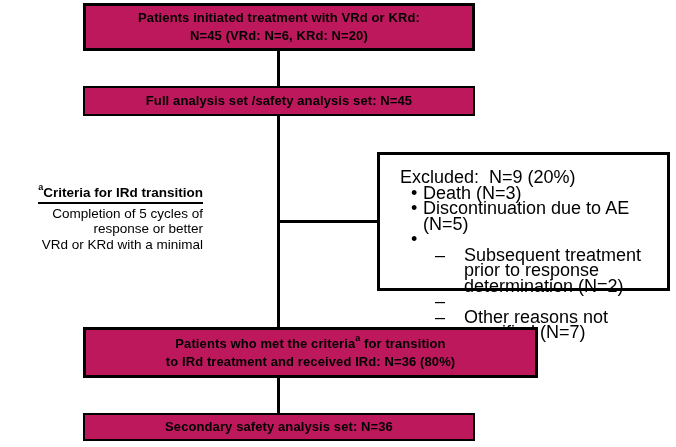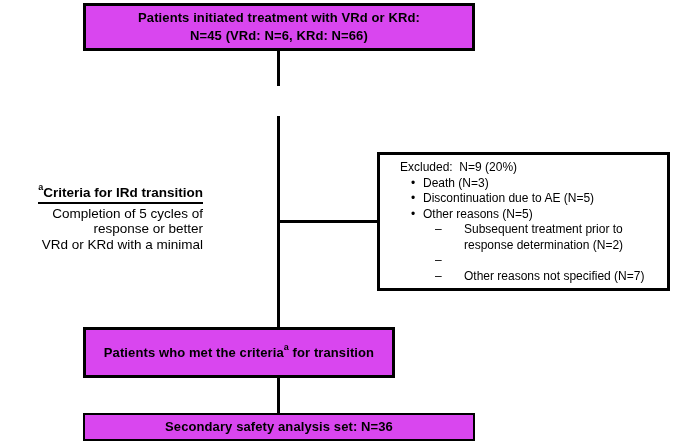--- a/index.html
+++ b/index.html
@@ -11,21 +11,21 @@
     position: relative;
     width: 676px;
     height: 447px;
     background: #ffffff;
     font-family: "Liberation Sans", "DejaVu Sans", sans-serif;
     color: #000000;
     overflow: hidden;
   }
   .fbox {
     position: absolute;
-    background: #d946ef;
+    background: #be185d;
     border: 2px solid #000000;
     box-sizing: border-box;
     display: flex;
     flex-direction: column;
     justify-content: center;
     align-items: center;
     text-align: center;
   }
   .fbox.heavy { border-width: 3px; }
   .bold13 {
@@ -48,23 +48,23 @@
   
   .excluded {
     position: absolute;
     left: 377px;
     top: 152px;
     width: 293px;
     height: 139px;
     background: #ffffff;
     border: 3px solid #000000;
     box-sizing: border-box;
-    font-size: 12px;
+    font-size: 18px;
     line-height: 15.5px;
-    padding-top: 5px;
+    padding-top: 15px;
     text-align: left;
   }
   .exc-title {
     margin-left: 20px;
     white-space: pre-wrap;
   }
   .exc-bullet {
     margin-left: 31px;
     display: flex;
   }
@@ -104,44 +104,46 @@
   .note-heading sup.sp { top: -2px; }
   .note-body div { white-space: nowrap; }
 </style>
 </head>
 <body>
 
 <div class="canvas">
 
   <div class="fbox heavy bold13" style="left:83px; top:3px; width:392px; height:48px;">
     <div>Patients initiated treatment with VRd or KRd:</div>
-    <div>N=45 (VRd: N=6, KRd: N=66)</div>
+    <div>N=45 (VRd: N=6, KRd: N=20)</div>
   </div>
 
   <div class="connector" style="left:277px; top:51px; width:3px; height:35px;"></div>
 
+  <div class="fbox bold13" style="left:83px; top:86px; width:392px; height:30px;">
+    <div>Full analysis set /safety analysis set: N=45</div>
+  </div>
 
   <div class="connector" style="left:277px; top:116px; width:3px; height:212px;"></div>
 
   <div class="connector" style="left:279px; top:220px; width:98px; height:3px;"></div>
 
   <div class="excluded">
     <div class="exc-title">Excluded:  N=9 (20%)</div>
 
     <div class="exc-bullet">
       <span class="glyph">•</span>
       <span class="txt">Death (N=3)</span>
     </div>
     <div class="exc-bullet">
       <span class="glyph">•</span>
       <span class="txt">Discontinuation due to AE (N=5)</span>
     </div>
     <div class="exc-bullet">
       <span class="glyph">•</span>
-      <span class="txt">Other reasons (N=5)</span>
     </div>
 
     <div class="exc-sub">
       <span class="glyph">–</span>
       <span class="txt">Subsequent treatment prior to response determination (N=2)</span>
     </div>
     <div class="exc-sub">
       <span class="glyph">–</span>
     </div>
     <div class="exc-sub">
@@ -154,22 +156,23 @@
     <div>
       <span class="note-heading"><sup class="sp">a</sup><span>Criteria for IRd transition</span></span>
     </div>
     <div class="note-body">
       <div>Completion of 5 cycles of</div>
       <div>response or better</div>
       <div>VRd or KRd with a minimal</div>
     </div>
   </div>
 
-  <div class="fbox heavy bold13" style="left:83px; top:327px; width:312px; height:51px;">
+  <div class="fbox heavy bold13" style="left:83px; top:327px; width:455px; height:51px;">
     <div><span>Patients who met the criteria</span><sup class="sp">a</sup><span> for transition</span></div>
+    <div>to IRd treatment and received IRd: N=36 (80%)</div>
   </div>
 
   <div class="connector" style="left:277px; top:378px; width:3px; height:35px;"></div>
 
   <div class="fbox bold13" style="left:83px; top:413px; width:392px; height:28px;align-items:center;">
     <div>Secondary safety analysis set: N=36</div>
   </div>
 
 </div>
 

